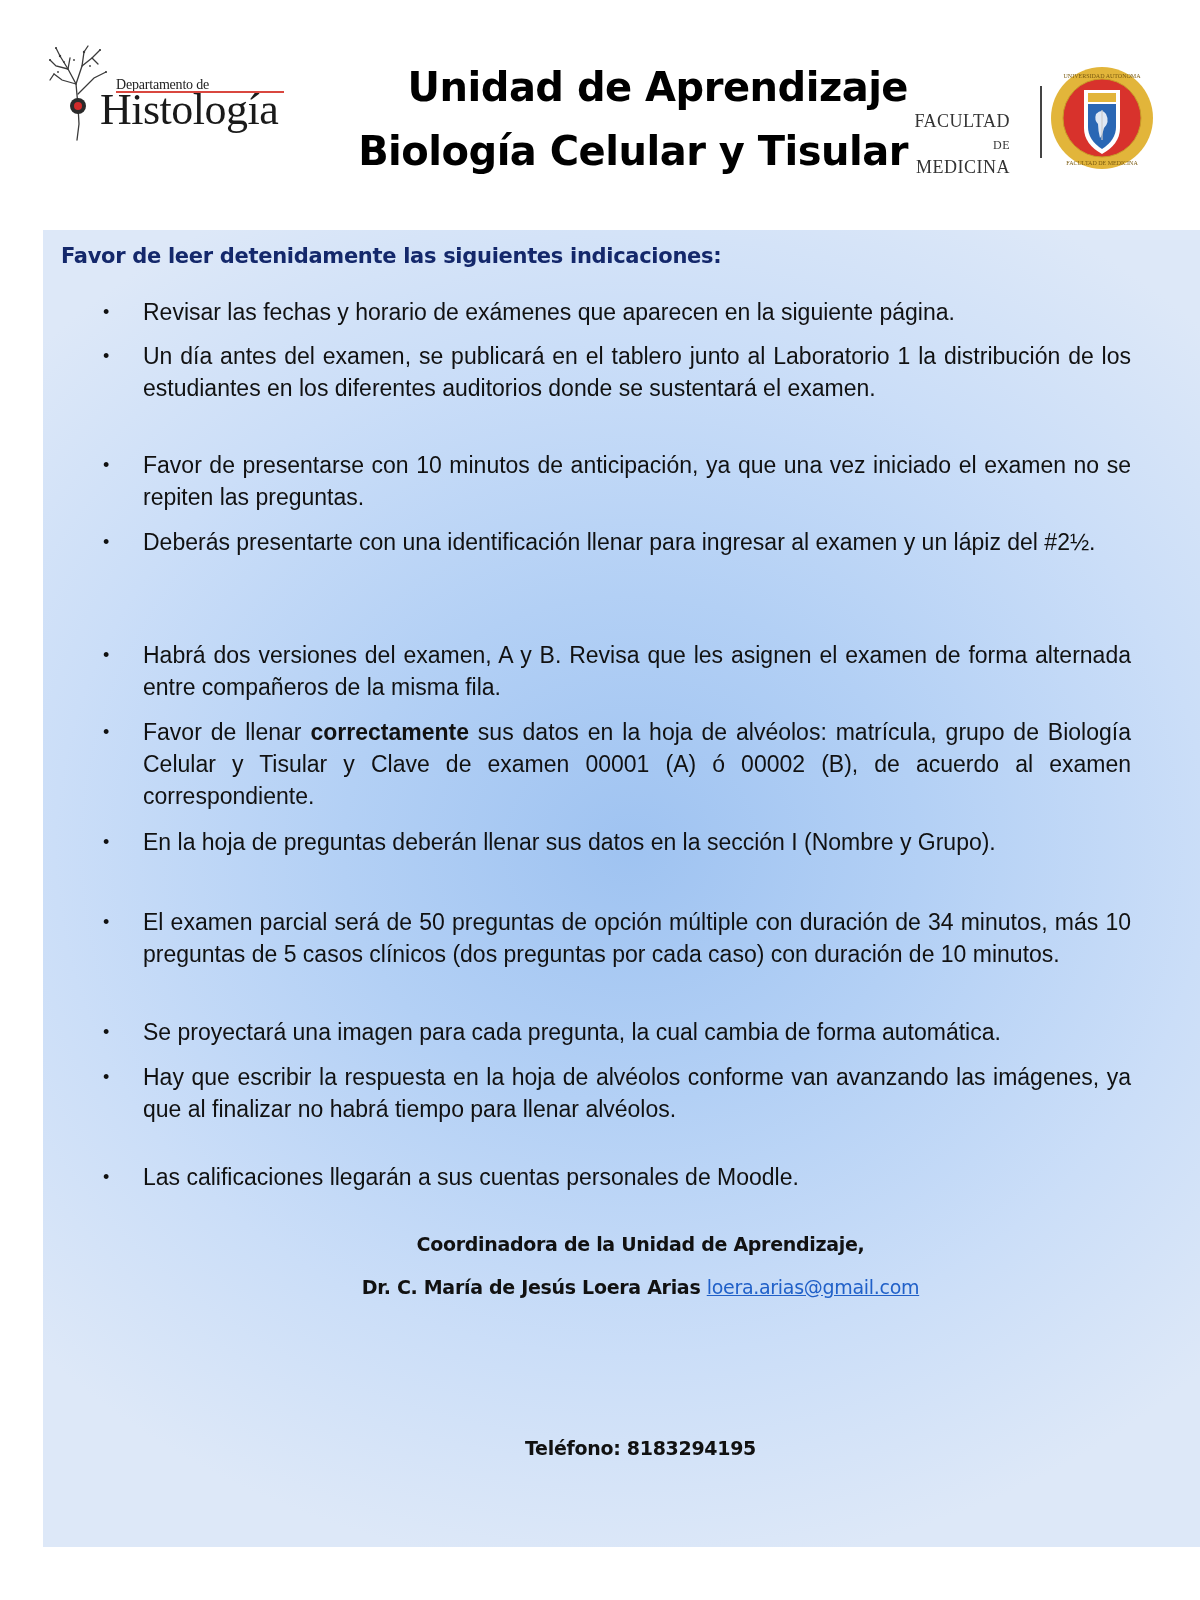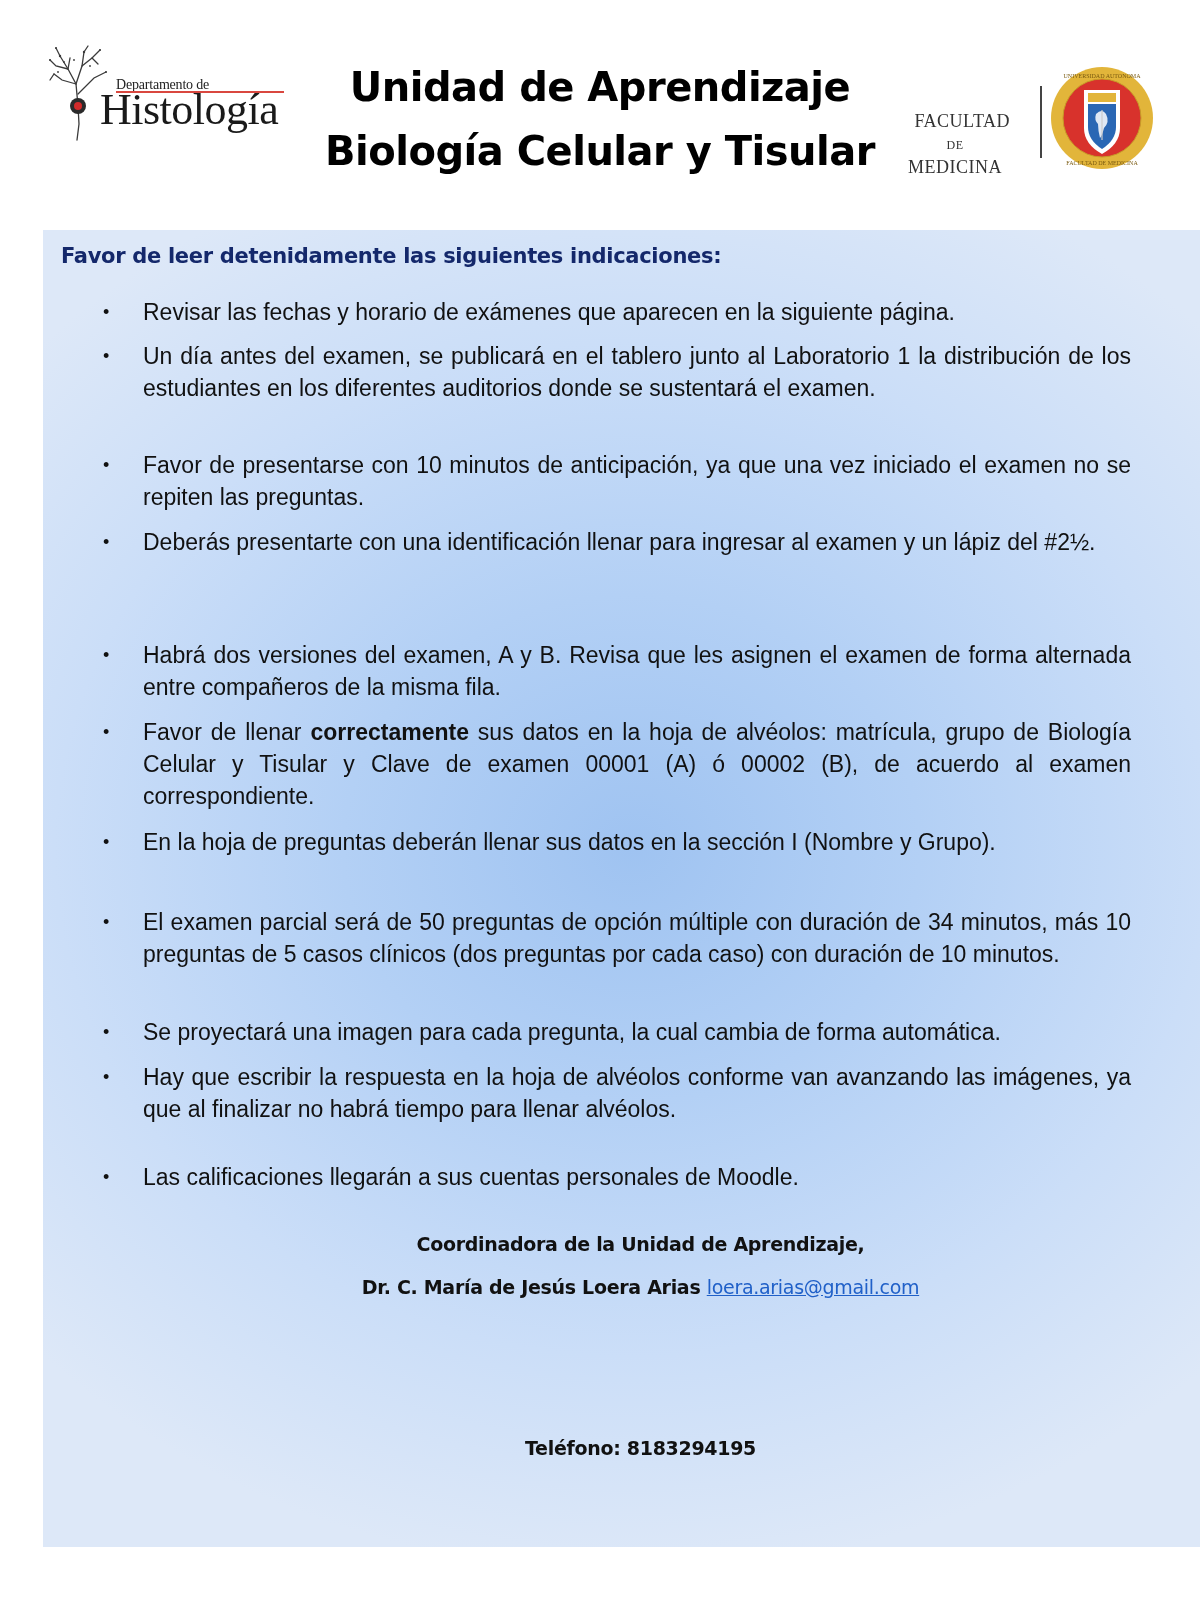--- a/index.html
+++ b/index.html
@@ -46,23 +46,23 @@
       position: absolute;
       left: 52px; top: 44px;
       font-family: "Liberation Serif", serif;
       font-size: 44px;
       color: #1a1a1a;
       letter-spacing: -0.5px;
       line-height: 1;
     }
     .title-block {
       position: absolute;
-      left: 300px; top: 55px;
+      left: 308px; top: 55px;
       width: 600px;
-      text-align: center;
+      text-align: right;
       font-family: "DejaVu Sans", sans-serif;
       font-weight: bold;
       color: #000;
     }
     .title-line {
       font-size: 40px;
       line-height: 64px;
       letter-spacing: -0.5px;
     }
     .fac-logo {
@@ -72,21 +72,21 @@
     }
     .fac-text {
       position: absolute;
       right: 150px; top: 24px;
       text-align: right;
       font-family: "Liberation Serif", serif;
       color: #333;
       line-height: 22px;
     }
     .fac-text .l1 { font-size: 18px; letter-spacing: 0.5px; margin-top: 20px; }
-    .fac-text .l2 { font-size: 18px; letter-spacing: 0.5px; text-align: center; }
+    .fac-text .l2 { font-size: 18px; letter-spacing: 0.5px; }
     .fac-text .small { font-size: 12px; }
     .fac-divider {
       position: absolute;
       left: 140px; top: 20px;
       width: 2px; height: 72px;
       background: #444;
     }
     .fac-seal {
       position: absolute;
       left: 150px; top: 0px;

